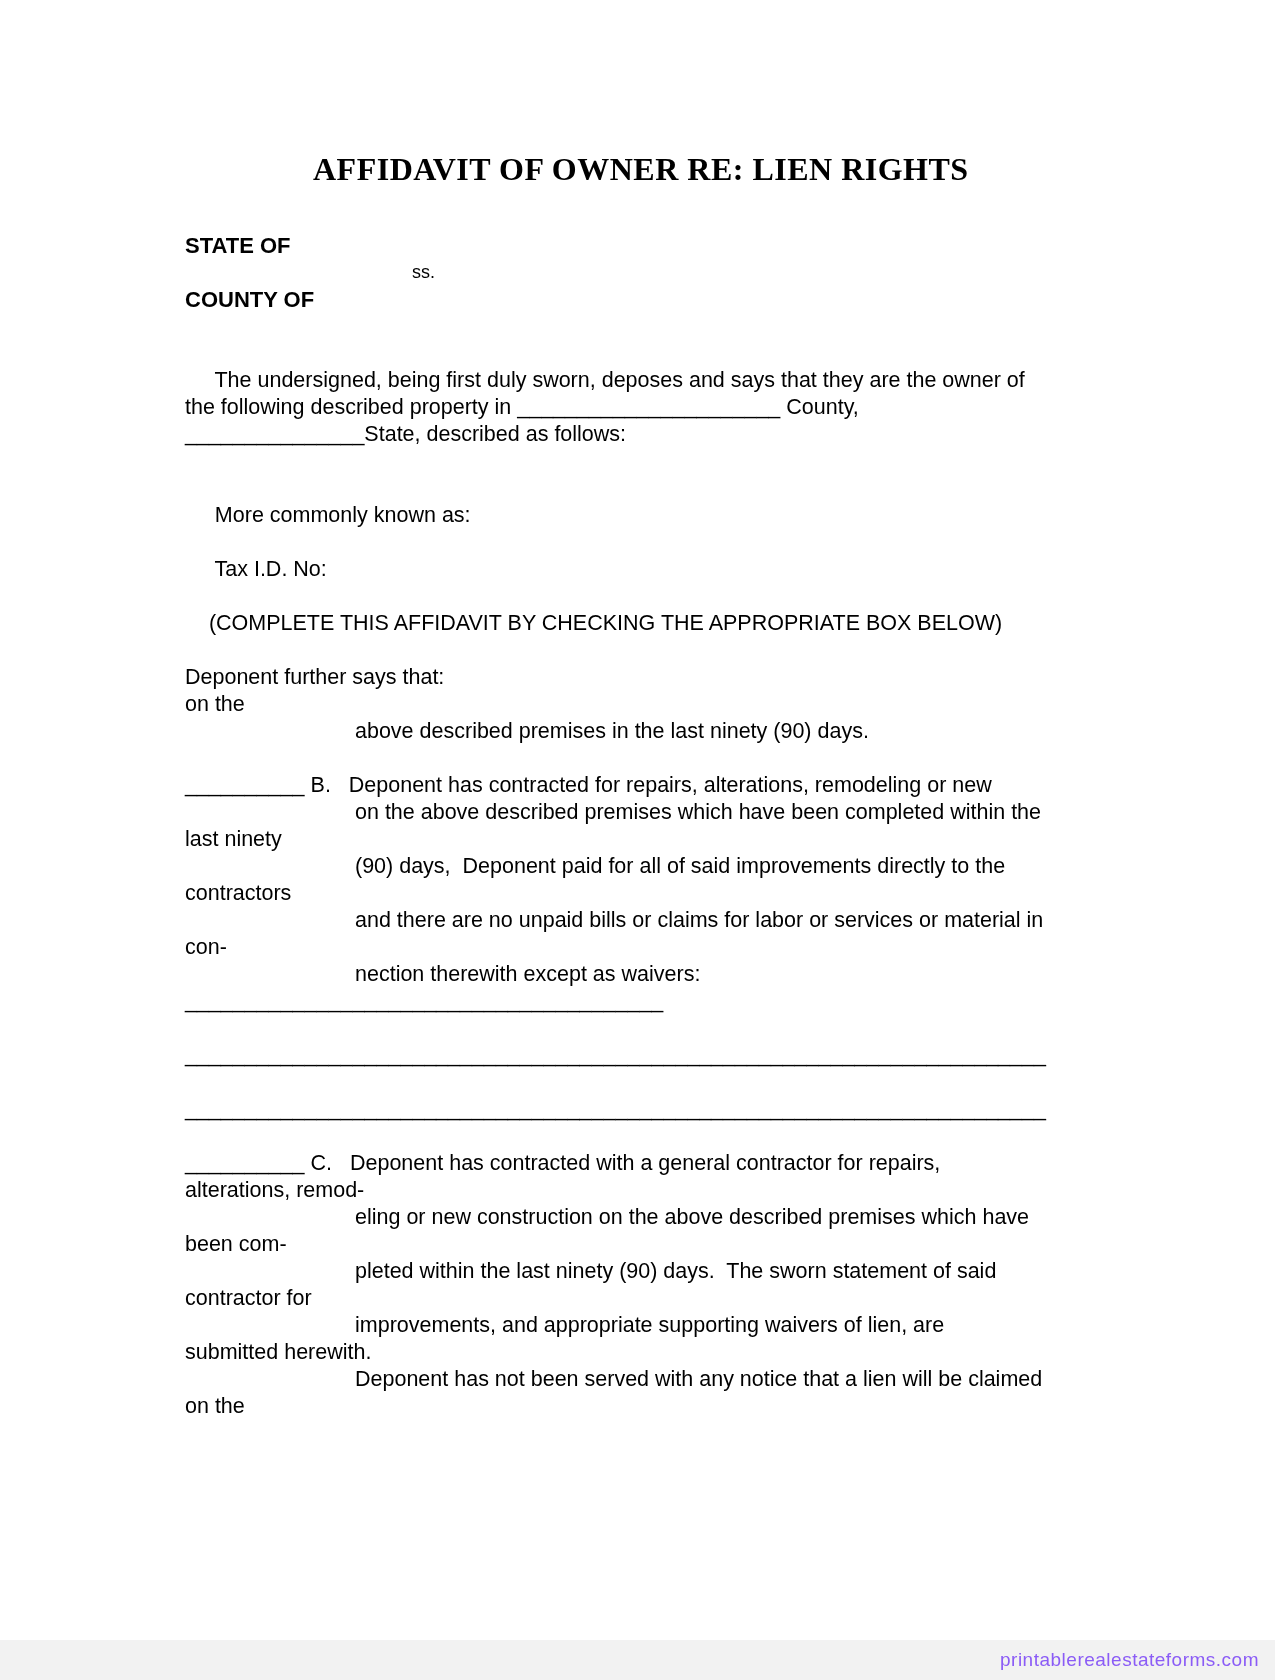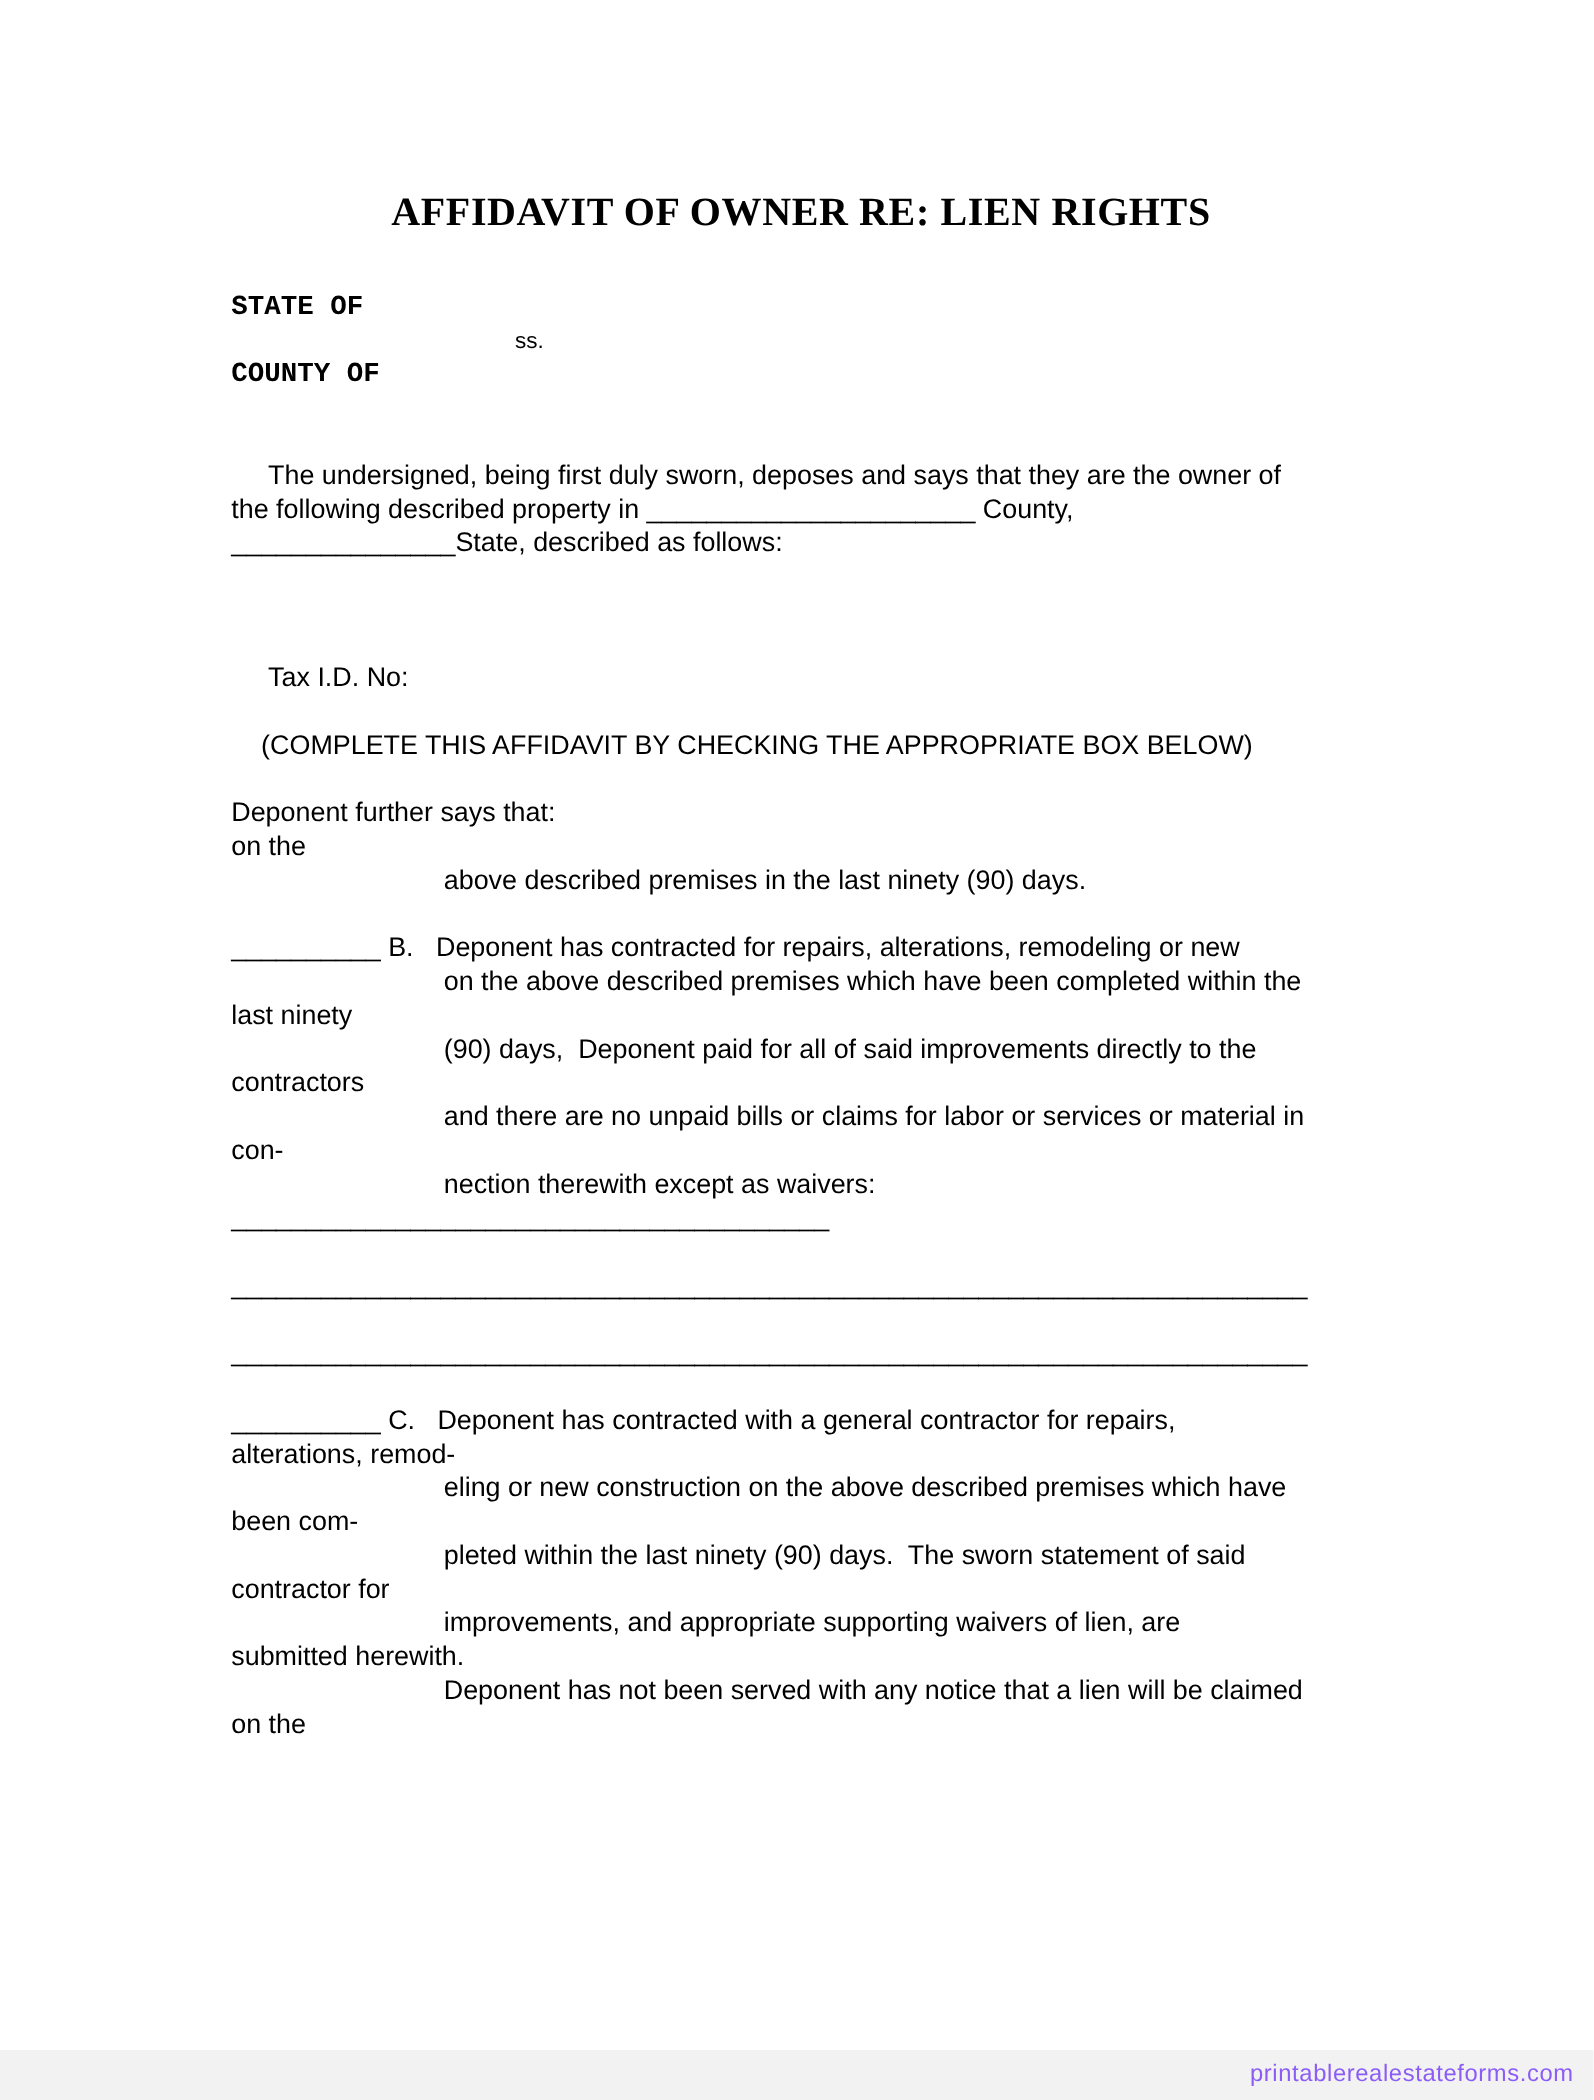--- a/index.html
+++ b/index.html
@@ -24,21 +24,21 @@
   .line.title {
     font-family: "Liberation Serif", "DejaVu Serif", serif;
     font-weight: bold;
     font-size: 32px;
     line-height: 34px;
     letter-spacing: 0.5px;
     padding-left: 128px;
     margin-bottom: 46px;
     min-height: 34px;
   }
-  .line.bold { font-weight: bold; font-size: 22px; font-family: Liberation Mono, monospace; }
+  .line.bold { font-weight: bold; font-size: 22px; }
   .line.ssi  { font-weight: normal; font-size: 18px; padding-left: 227px; }
   .line.hang { padding-left: 170px; }
   .footer {
     position: absolute;
     left: 0; right: 0; bottom: 0;
     height: 40px;
     line-height: 40px;
     text-align: right;
     padding-right: 16px;
     font-size: 19px;
@@ -54,20 +54,21 @@
       <div class="line bold">STATE OF</div>
       <div class="line ssi">ss.</div>
       <div class="line bold">COUNTY OF</div>
       <div class="line">&nbsp;</div>
       <div class="line">&nbsp;</div>
       <div class="line">     The undersigned, being first duly sworn, deposes and says that they are the owner of</div>
       <div class="line">the following described property in ______________________ County,</div>
       <div class="line">_______________State, described as follows:</div>
       <div class="line">&nbsp;</div>
       <div class="line">&nbsp;</div>
+      <div class="line">     More commonly known as:</div>
       <div class="line">&nbsp;</div>
       <div class="line">     Tax I.D. No:</div>
       <div class="line">&nbsp;</div>
       <div class="line">    (COMPLETE THIS AFFIDAVIT BY CHECKING THE APPROPRIATE BOX BELOW)</div>
       <div class="line">&nbsp;</div>
       <div class="line">Deponent further says that:</div>
       <div class="line">on the</div>
       <div class="line hang">above described premises in the last ninety (90) days.</div>
       <div class="line">&nbsp;</div>
       <div class="line">__________ B.   Deponent has contracted for repairs, alterations, remodeling or new</div>

